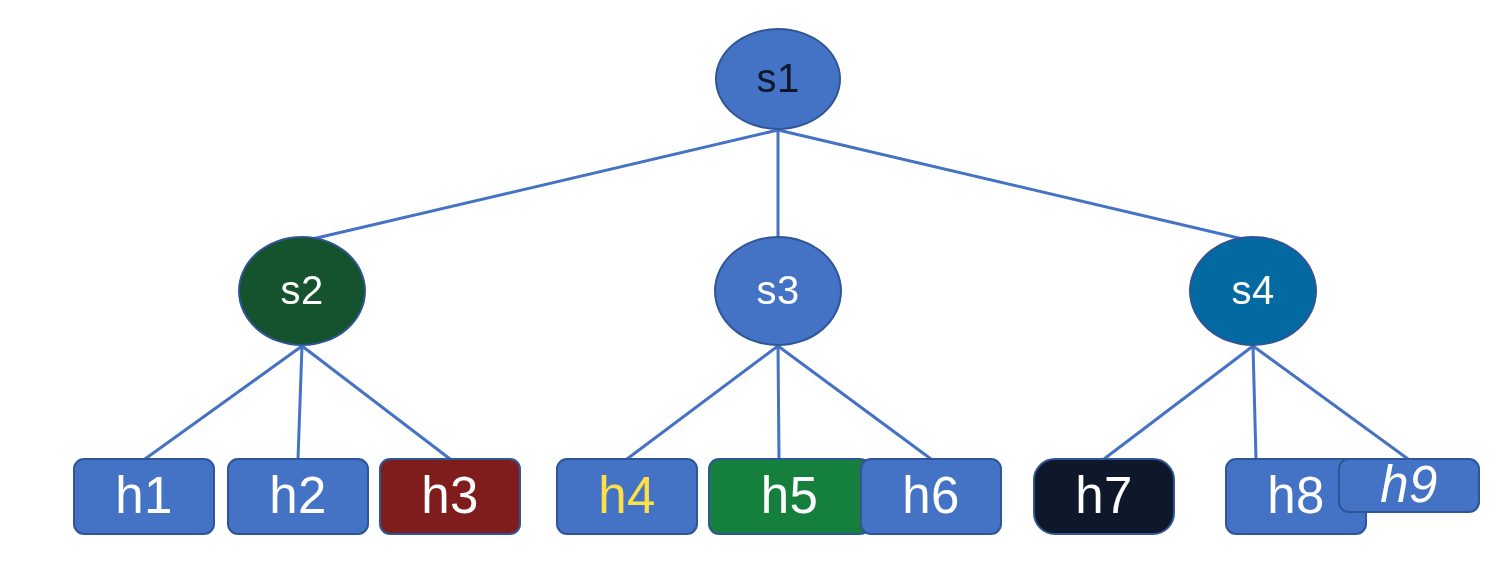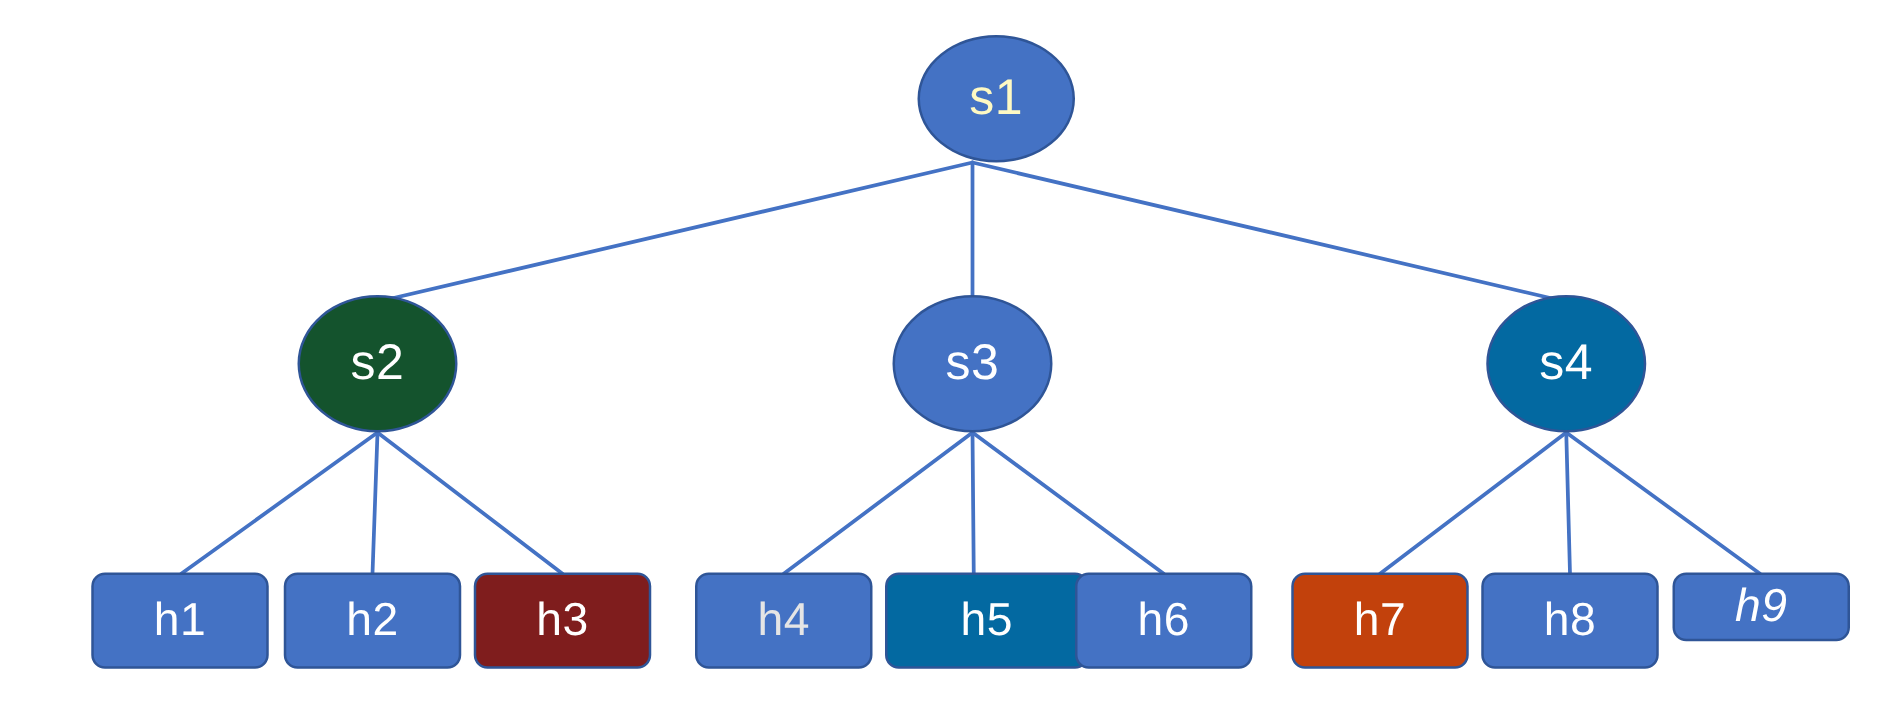--- a/index.html
+++ b/index.html
@@ -35,21 +35,21 @@
     font-weight: 300;
     letter-spacing: 0.5px;
     user-select: none;
   }
   .node.switch {
     border-radius: 50%;
     font-size: 40px;
   }
   .node.host {
     border-radius: 11px;
-    font-size: 37px;
+    font-size: 51px;
   }
   .node-label {
     line-height: 1;
     display: block;
     transform: translateY(-1px);
   }
 </style>
 </head>
 <body>
 
@@ -62,53 +62,53 @@
       <line x1="302" y1="346" x2="298" y2="459" stroke="#4472C4" stroke-width="3" stroke-linecap="round"></line>
       <line x1="302" y1="346" x2="450" y2="459" stroke="#4472C4" stroke-width="3" stroke-linecap="round"></line>
       <line x1="778" y1="346" x2="627" y2="459" stroke="#4472C4" stroke-width="3" stroke-linecap="round"></line>
       <line x1="778" y1="346" x2="779" y2="459" stroke="#4472C4" stroke-width="3" stroke-linecap="round"></line>
       <line x1="778" y1="346" x2="931" y2="459" stroke="#4472C4" stroke-width="3" stroke-linecap="round"></line>
       <line x1="1253" y1="346" x2="1104" y2="459" stroke="#4472C4" stroke-width="3" stroke-linecap="round"></line>
       <line x1="1253" y1="346" x2="1256" y2="459" stroke="#4472C4" stroke-width="3" stroke-linecap="round"></line>
       <line x1="1253" y1="346" x2="1408" y2="459" stroke="#4472C4" stroke-width="3" stroke-linecap="round"></line>
     </svg>
   <div id="node-layer">
-      <div class="node switch" style="left: 734px; top: 28px; width: 126px; height: 102px; background: rgb(68, 114, 196); border-color: rgb(47, 85, 151); color: #fef9c3;">
+      <div class="node switch" style="left: 715px; top: 28px; width: 126px; height: 102px; background: rgb(68, 114, 196); border-color: rgb(47, 85, 151); color: #0f172a;">
         <span class="node-label">s1</span>
       </div>
       <div class="node switch" style="left: 238px; top: 236px; width: 128px; height: 110px; background: #14532d; border-color: rgb(47, 85, 151); color: rgb(255, 255, 255);">
         <span class="node-label">s2</span>
       </div>
       <div class="node switch" style="left: 714px; top: 236px; width: 128px; height: 110px; background: rgb(68, 114, 196); border-color: rgb(47, 85, 151); color: rgb(255, 255, 255);">
         <span class="node-label">s3</span>
       </div>
       <div class="node switch" style="left: 1189px; top: 236px; width: 128px; height: 110px; background: #0369a1; border-color: rgb(47, 85, 151); color: rgb(255, 255, 255);">
         <span class="node-label">s4</span>
       </div>
       <div class="node host" style="left: 73px; top: 458px; width: 142px; height: 77px; background: rgb(68, 114, 196); border-color: rgb(47, 85, 151); color: rgb(255, 255, 255);">
         <span class="node-label">h1</span>
       </div>
       <div class="node host" style="left: 227px; top: 458px; width: 142px; height: 77px; background: rgb(68, 114, 196); border-color: rgb(47, 85, 151); color: rgb(255, 255, 255);">
         <span class="node-label">h2</span>
       </div>
       <div class="node host" style="left: 379px; top: 458px; width: 142px; height: 77px; background: #7f1d1d; border-color: rgb(47, 85, 151); color: rgb(255, 255, 255);">
         <span class="node-label">h3</span>
       </div>
-      <div class="node host" style="left: 556px; top: 458px; width: 142px; height: 77px; background: rgb(68, 114, 196); border-color: rgb(47, 85, 151); color: #e5e5e5;">
+      <div class="node host" style="left: 556px; top: 458px; width: 142px; height: 77px; background: rgb(68, 114, 196); border-color: rgb(47, 85, 151); color: #fde047;">
         <span class="node-label">h4</span>
       </div>
-      <div class="node host" style="left: 708px; top: 458px; width: 163px; height: 77px; background: #0369a1; border-color: rgb(47, 85, 151); color: rgb(255, 255, 255);">
+      <div class="node host" style="left: 708px; top: 458px; width: 163px; height: 77px; background: #15803d; border-color: rgb(47, 85, 151); color: rgb(255, 255, 255);">
         <span class="node-label">h5</span>
       </div>
       <div class="node host" style="left: 860px; top: 458px; width: 142px; height: 77px; background: rgb(68, 114, 196); border-color: rgb(47, 85, 151); color: rgb(255, 255, 255);">
         <span class="node-label">h6</span>
       </div>
-      <div class="node host" style="left: 1033px; top: 458px; width: 142px; height: 77px; background: #c2410c; border-color: rgb(47, 85, 151); color: rgb(255, 255, 255);">
+      <div class="node host" style="left: 1033px; top: 458px; width: 142px; height: 77px; background: #0f172a; border-color: rgb(47, 85, 151); color: rgb(255, 255, 255); border-radius: 22px;">
         <span class="node-label">h7</span>
       </div>
-      <div class="node host" style="left: 1185px; top: 458px; width: 142px; height: 77px; background: rgb(68, 114, 196); border-color: rgb(47, 85, 151); color: rgb(255, 255, 255);">
+      <div class="node host" style="left: 1225px; top: 458px; width: 142px; height: 77px; background: rgb(68, 114, 196); border-color: rgb(47, 85, 151); color: rgb(255, 255, 255);">
         <span class="node-label">h8</span>
       </div>
       <div class="node host" style="left: 1338px; top: 458px; width: 142px; height: 55px; background: rgb(68, 114, 196); border-color: rgb(47, 85, 151); color: rgb(255, 255, 255); font-style: italic;">
         <span class="node-label">h9</span>
       </div>
     </div>
 </div>
 
 </body></html>

